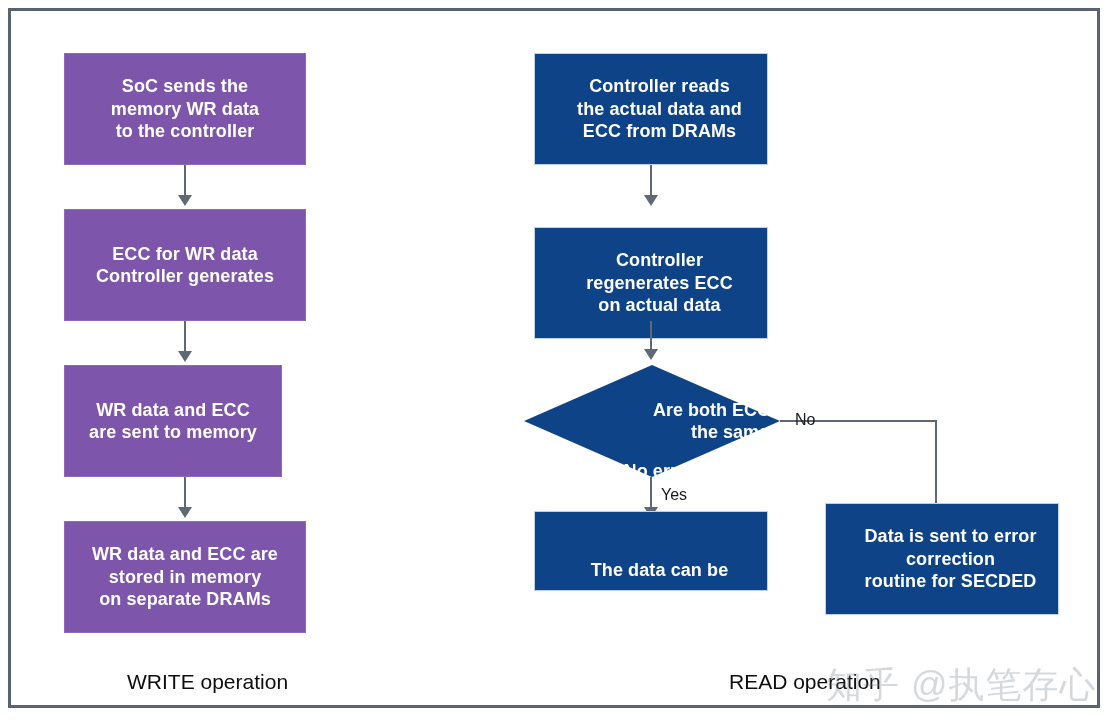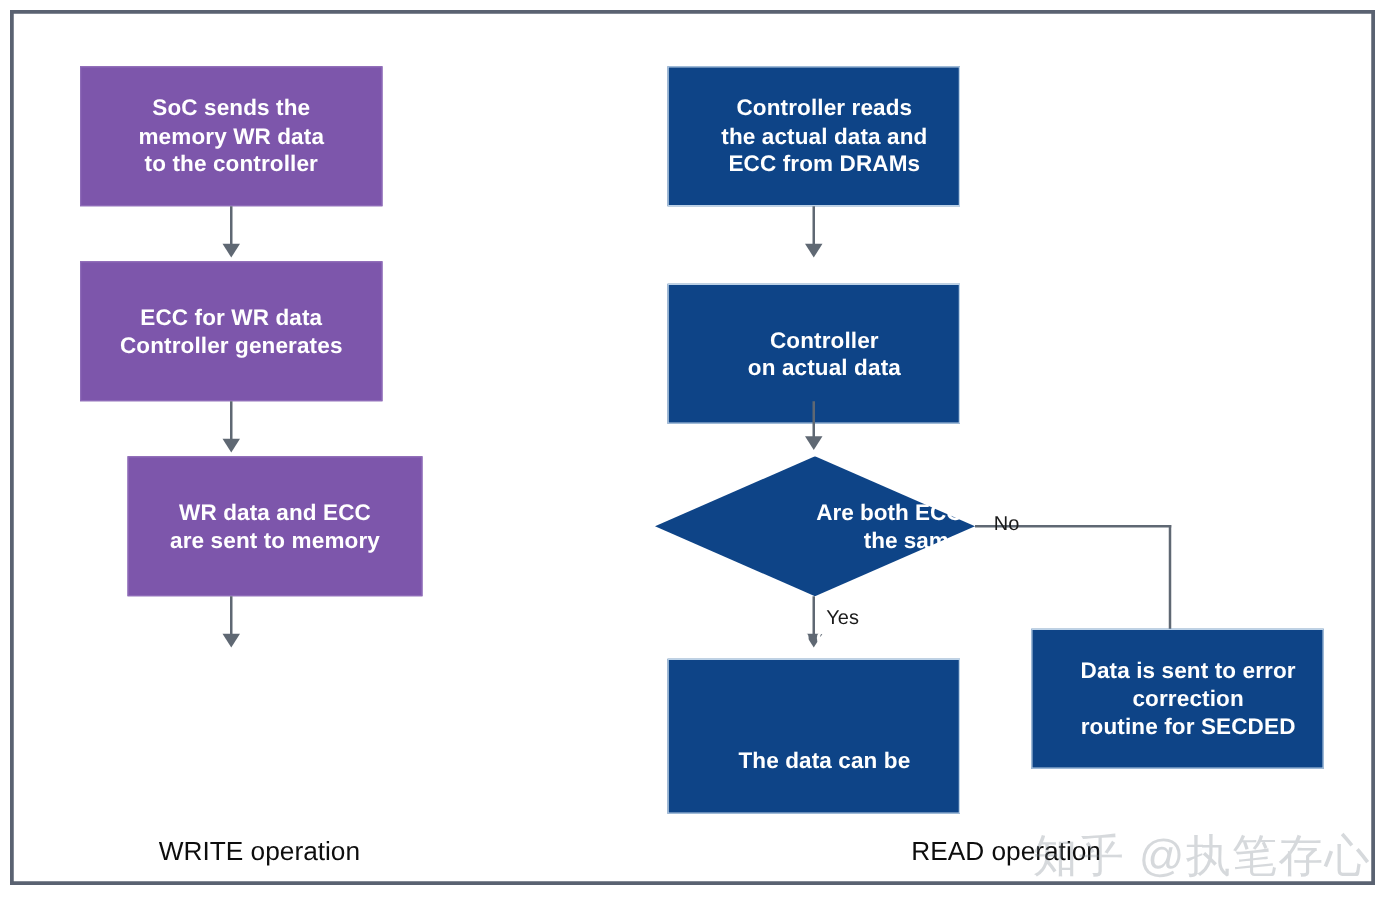--- a/index.html
+++ b/index.html
@@ -141,42 +141,48 @@
     <div class="arrowhead" style="left:167px; top:184px;"></div>
 
     <div class="node purple" style="left:53px; top:198px; width:242px; height:112px;">
       <span class="ln">ECC for WR data</span>
       <span class="ln">Controller generates</span>
     </div>
 
     <div class="vline" style="left:173px; top:310px; height:32px;"></div>
     <div class="arrowhead" style="left:167px; top:340px;"></div>
 
-    <div class="node purple" style="left:53px; top:354px; width:236px; height:112px;margin-left:38px;">
+    <div class="node purple" style="left:53px; top:354px; width:218px; height:112px;">
       <span class="ln">WR data and ECC</span>
       <span class="ln">are sent to memory</span>
     </div>
 
     <div class="vline" style="left:173px; top:466px; height:32px;"></div>
     <div class="arrowhead" style="left:167px; top:496px;"></div>
 
+    <div class="node purple" style="left:53px; top:510px; width:242px; height:112px;">
+      <span class="ln">WR data and ECC are</span>
+      <span class="ln">stored in memory</span>
+      <span class="ln">on separate DRAMs</span>
+    </div>
 
     <div class="caption" style="left:88px; top:659px;">WRITE operation</div>
 
     <div class="node blue" style="left:523px; top:42px; width:234px; height:112px;">
       <span class="ln">Controller reads</span>
       <span class="ln">the actual data and</span>
       <span class="ln">ECC from DRAMs</span>
     </div>
 
     <div class="vline" style="left:639px; top:154px; height:32px;"></div>
     <div class="arrowhead" style="left:633px; top:184px;"></div>
 
     <div class="node blue" style="left:523px; top:216px; width:234px; height:112px;">
       <span class="ln">Controller</span>
+      <span class="ln">regenerates ECC</span>
       <span class="ln">on actual data</span>
     </div>
 
     <div class="vline" style="left:639px; top:310px; height:30px;"></div>
     <div class="arrowhead" style="left:633px; top:338px;"></div>
 
     <div class="diamond-wrap" style="left:513px; top:354px; width:256px; height:112px;">
       <svg class="diamond-shape" viewBox="0 0 256 112" preserveAspectRatio="none">
         <polygon points="128,0 256,56 128,112 0,56" fill="#0e4487"></polygon>
       </svg>
@@ -188,21 +194,21 @@
 
     <div class="vline" style="left:639px; top:466px; height:32px;"></div>
     <div class="arrowhead" style="left:633px; top:496px;"></div>
     <div class="edge-label" style="left:650px; top:475px;">Yes</div>
 
     <div class="hline" style="left:769px; top:409px; width:157px;"></div>
     <div class="vline" style="left:924px; top:409px; height:89px;"></div>
     <div class="arrowhead" style="left:918px; top:496px;"></div>
     <div class="edge-label" style="left:784px; top:400px;">No</div>
 
-    <div class="node blue" style="left:523px; top:516px; width:234px; height:124px;gap:38px;">
+    <div class="node blue" style="left:523px; top:500px; width:234px; height:80px;gap:38px;">
       <span class="ln">No error</span>
       <span class="ln" style="height:12px;"></span>
       <span class="ln">The data can be</span>
       <span class="ln">sent to the SoC</span>
     </div>
 
     <div class="node blue" style="left:814px; top:492px; width:234px; height:112px;">
       <span class="ln">Data is sent to error</span>
       <span class="ln">correction</span>
       <span class="ln">routine for SECDED</span>

